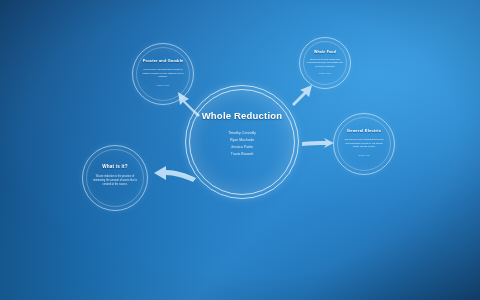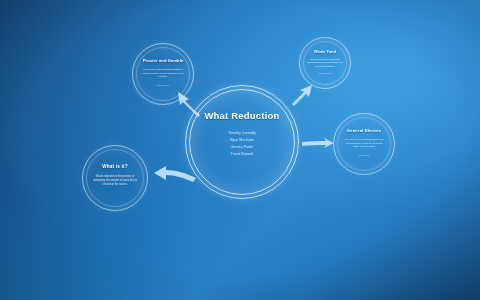--- a/index.html
+++ b/index.html
@@ -150,21 +150,21 @@
       </g>
     </g>
     <g stroke="#cfe7fa" stroke-width="1" fill="none" opacity="0.35">
       <path d="M196,179 C186,174 176,171 167,171"></path>
     </g>
   </svg>
 
   <div class="circle" id="circle-center">
     <span class="ring"></span>
     <span class="ring inner"></span>
-    <div class="c-title">What Reduction</div>
+    <div class="c-title">Whole Reduction</div>
     <div class="c-names">
       <div>Timothy Connolly</div>
       <div>Ryan Machado</div>
       <div>Jessica Partin</div>
       <div>Travis Bassett</div>
     </div>
   </div>
 
   <div class="circle" id="circle-pg">
     <span class="ring"></span>

